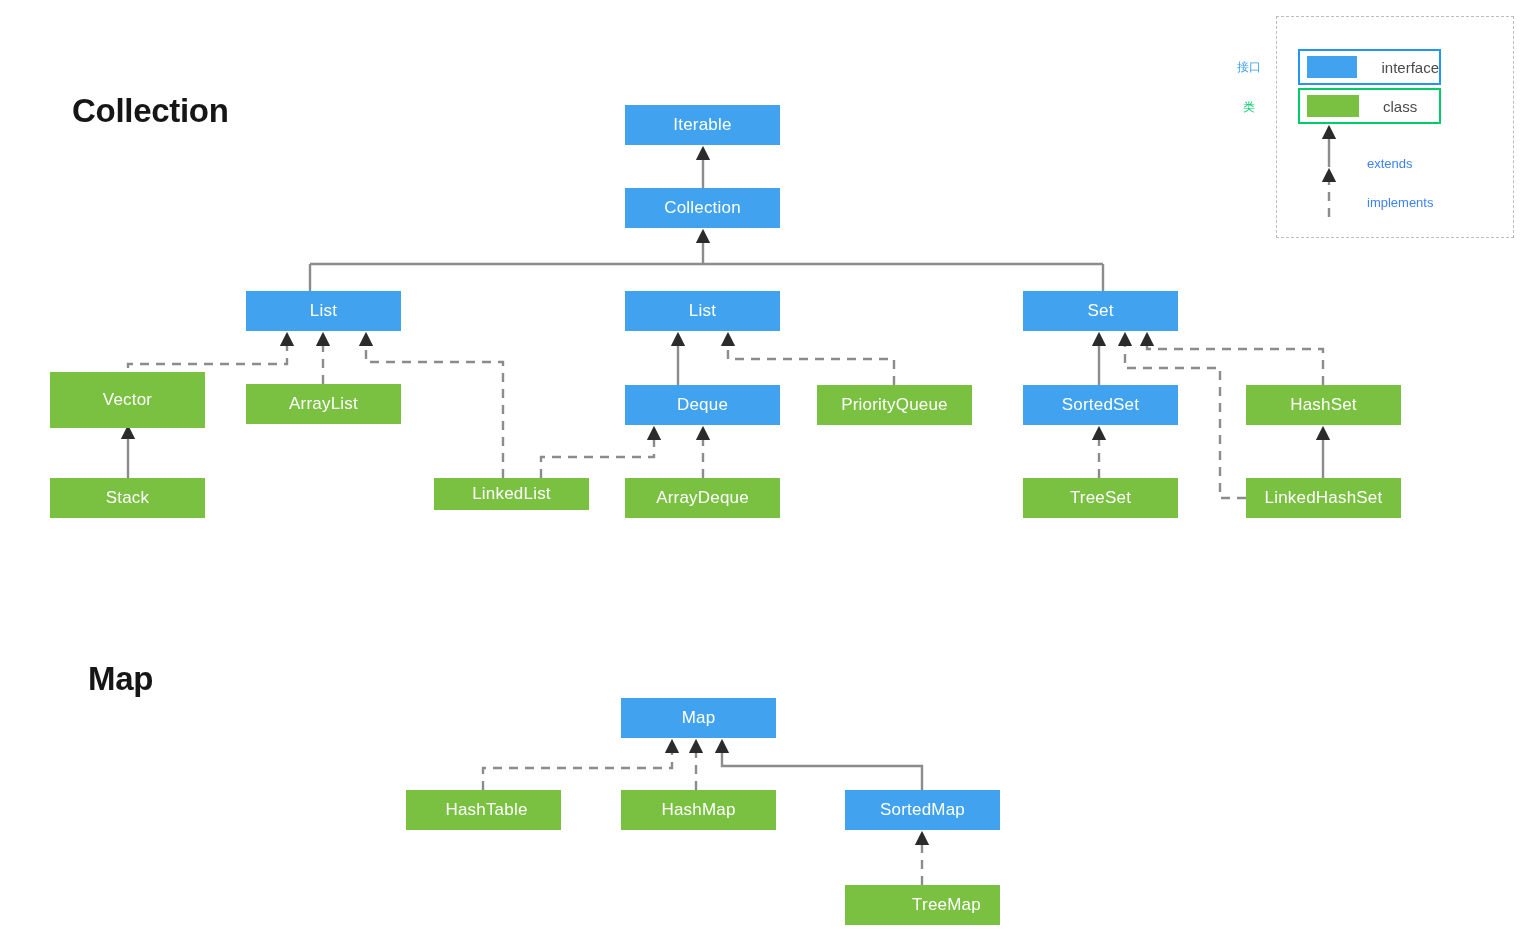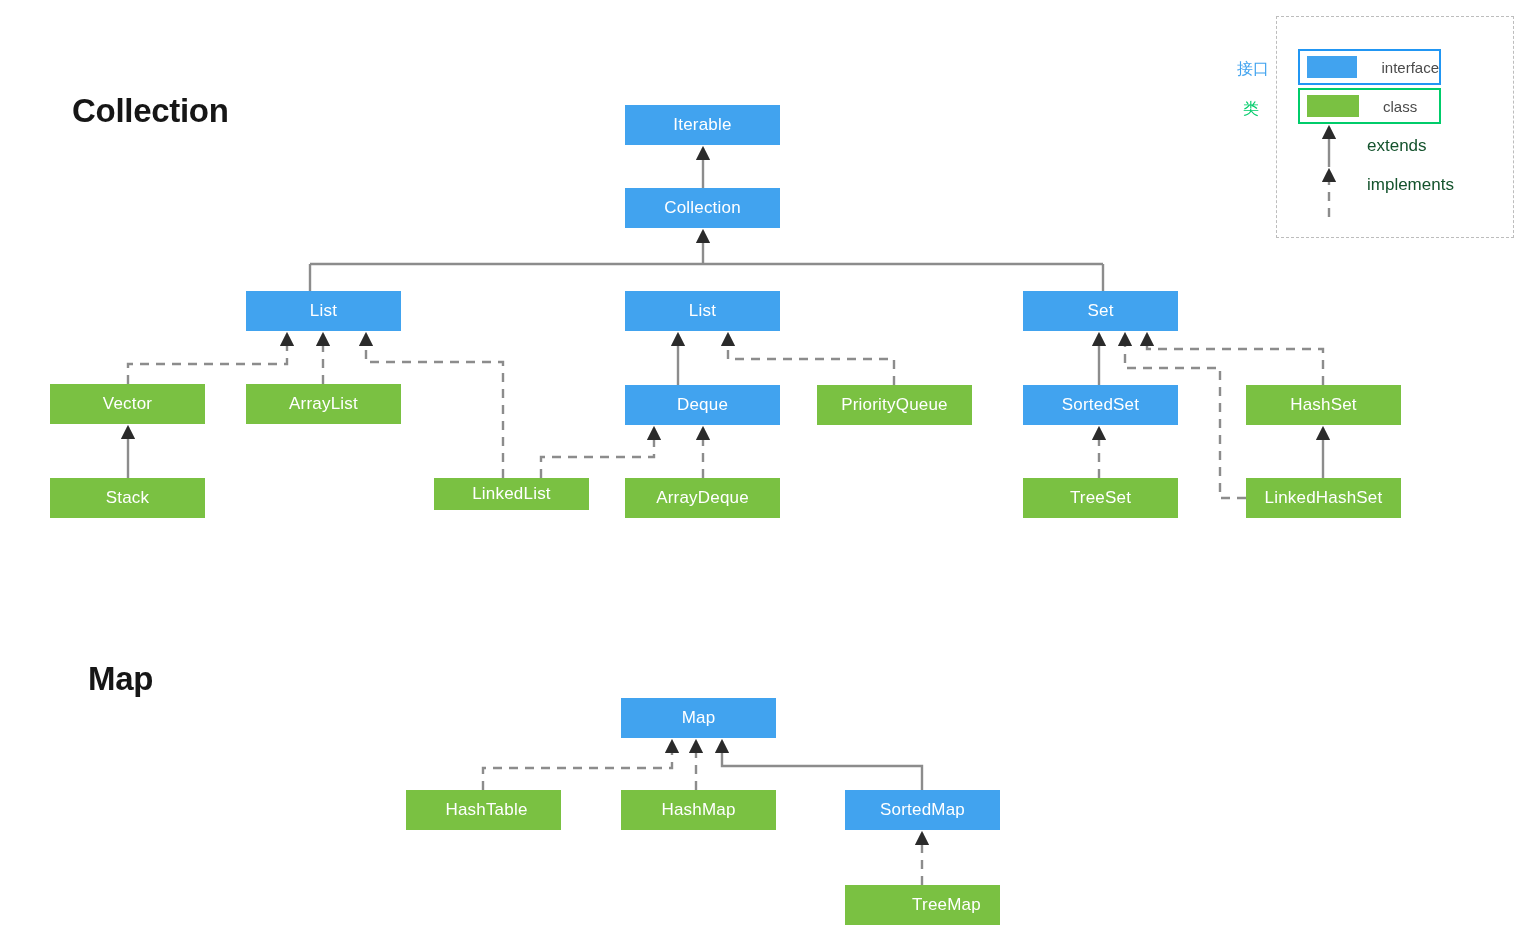--- a/index.html
+++ b/index.html
@@ -57,21 +57,21 @@
     left: 1276px;
     top: 16px;
     width: 238px;
     height: 222px;
     border: 1px dashed #bdbdbd;
     box-sizing: border-box;
     z-index: 4;
   }
   .legend-cn {
     position: absolute;
-    font-size: 16px;
+    font-size: 12px;
     white-space: nowrap;
   }
   .legend-row {
     position: absolute;
     box-sizing: border-box;
     display: flex;
     align-items: center;
     background: #ffffff;
   }
   .legend-swatch {
@@ -79,23 +79,24 @@
     height: 22px;
     margin-left: 7px;
   }
   .legend-label {
     margin-left: 24px;
     font-size: 15px;
     color: #4a4a4a;
   }
   .legend-edge-label {
     position: absolute;
-    font-size: 17px;
-    color: #14532d;
+    font-size: 13px;
+    color: #3b82f6;
     white-space: nowrap;
+    margin-top: 20px;
   }
 </style>
 </head>
 <body>
 
 <div id="canvas">
 
   <svg id="edges" viewBox="0 0 1536 937" xmlns="http://www.w3.org/2000/svg">
     <defs>
       <marker id="arrow" viewBox="0 0 10 10" refX="8.5" refY="5" markerWidth="6" markerHeight="6" orient="auto-start-reverse">
@@ -154,21 +155,21 @@
   </svg>
 
   <div class="section-title" style="left:72px; top:92px;">Collection</div>
   <div class="section-title" style="left:88px; top:660px;">Map</div>
 
   <div class="node iface" style="left:625px; top:105px; width:155px; height:40px;">Iterable</div>
   <div class="node iface" style="left:625px; top:188px; width:155px; height:40px;">Collection</div>
   <div class="node iface" style="left:246px; top:291px; width:155px; height:40px;">List</div>
   <div class="node iface" style="left:625px; top:291px; width:155px; height:40px;">List</div>
   <div class="node iface" style="left:1023px; top:291px; width:155px; height:40px;">Set</div>
-  <div class="node klass" style="left:50px; top:384px; width:155px; height:40px;">Vector</div>
+  <div class="node klass" style="left:50px; top:372px; width:155px; height:56px;">Vector</div>
   <div class="node klass" style="left:246px; top:384px; width:155px; height:40px;">ArrayList</div>
   <div class="node iface" style="left:625px; top:385px; width:155px; height:40px;">Deque</div>
   <div class="node klass" style="left:817px; top:385px; width:155px; height:40px;">PriorityQueue</div>
   <div class="node iface" style="left:1023px; top:385px; width:155px; height:40px;">SortedSet</div>
   <div class="node klass" style="left:1246px; top:385px; width:155px; height:40px;">HashSet</div>
   <div class="node klass" style="left:50px; top:478px; width:155px; height:40px;">Stack</div>
   <div class="node klass" style="left:434px; top:478px; width:155px; height:32px;">LinkedList</div>
   <div class="node klass" style="left:625px; top:478px; width:155px; height:40px;">ArrayDeque</div>
   <div class="node klass" style="left:1023px; top:478px; width:155px; height:40px;">TreeSet</div>
   <div class="node klass" style="left:1246px; top:478px; width:155px; height:40px;">LinkedHashSet</div>

